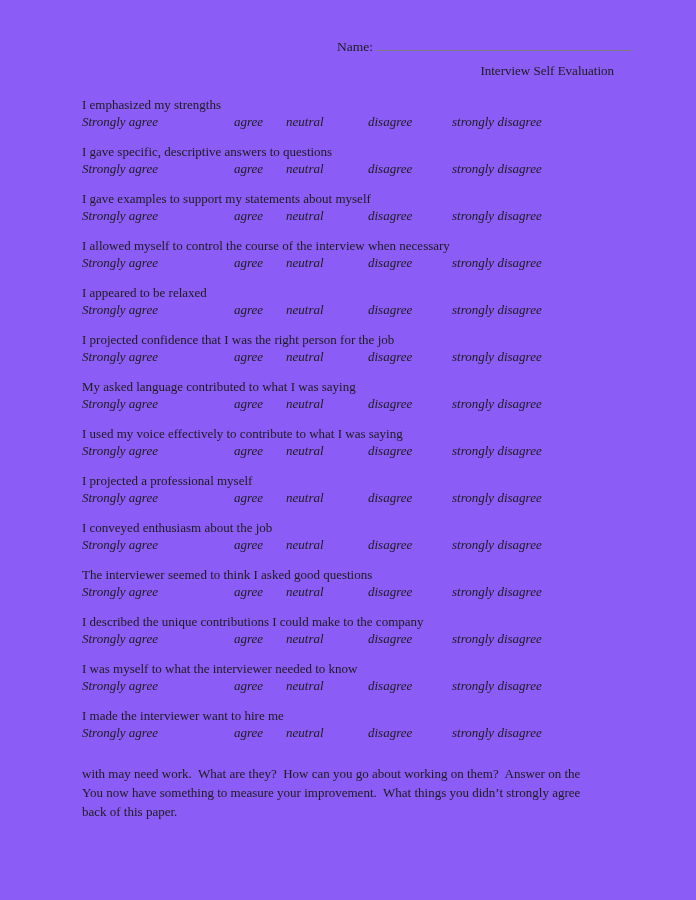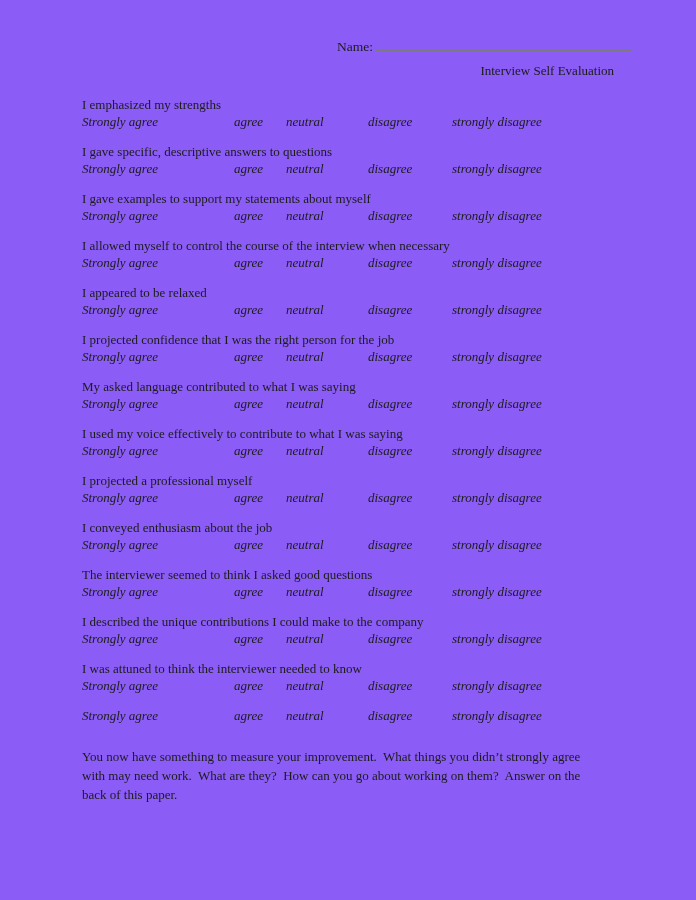--- a/index.html
+++ b/index.html
@@ -217,40 +217,41 @@
     <div class="scale-row">
           <span class="scale-opt c0">Strongly agree</span>
           <span class="scale-opt c1">agree</span>
           <span class="scale-opt c2">neutral</span>
           <span class="scale-opt c3">disagree</span>
           <span class="scale-opt c4">strongly disagree</span>
         </div>
   </div>
 
   <div class="q">
-    <div class="q-statement">I was attuned to think the interviewer needed to know</div>
-    <div class="scale-row">
-          <span class="scale-opt c0">Strongly agree</span>
-          <span class="scale-opt c1">agree</span>
-          <span class="scale-opt c2">neutral</span>
-          <span class="scale-opt c3">disagree</span>
-          <span class="scale-opt c4">strongly disagree</span>
-        </div>
-  </div>
-
-  <div class="q">
+    <div class="q-statement">I was myself to what the interviewer needed to know</div>
+    <div class="scale-row">
+          <span class="scale-opt c0">Strongly agree</span>
+          <span class="scale-opt c1">agree</span>
+          <span class="scale-opt c2">neutral</span>
+          <span class="scale-opt c3">disagree</span>
+          <span class="scale-opt c4">strongly disagree</span>
+        </div>
+  </div>
+
+  <div class="q">
+    <div class="q-statement">I made the interviewer want to hire me</div>
     <div class="scale-row">
           <span class="scale-opt c0">Strongly agree</span>
           <span class="scale-opt c1">agree</span>
           <span class="scale-opt c2">neutral</span>
           <span class="scale-opt c3">disagree</span>
           <span class="scale-opt c4">strongly disagree</span>
         </div>
   </div>
 </div>
 
   <div class="footer">
+      <div class="footer-line">with may need work.  What are they?  How can you go about working on them?  Answer on the</div>
       <div class="footer-line">You now have something to measure your improvement.  What things you didn’t strongly agree</div>
-      <div class="footer-line">with may need work.  What are they?  How can you go about working on them?  Answer on the</div>
       <div class="footer-line">back of this paper.</div>
     </div>
 
 </div>
 
 </body></html>

